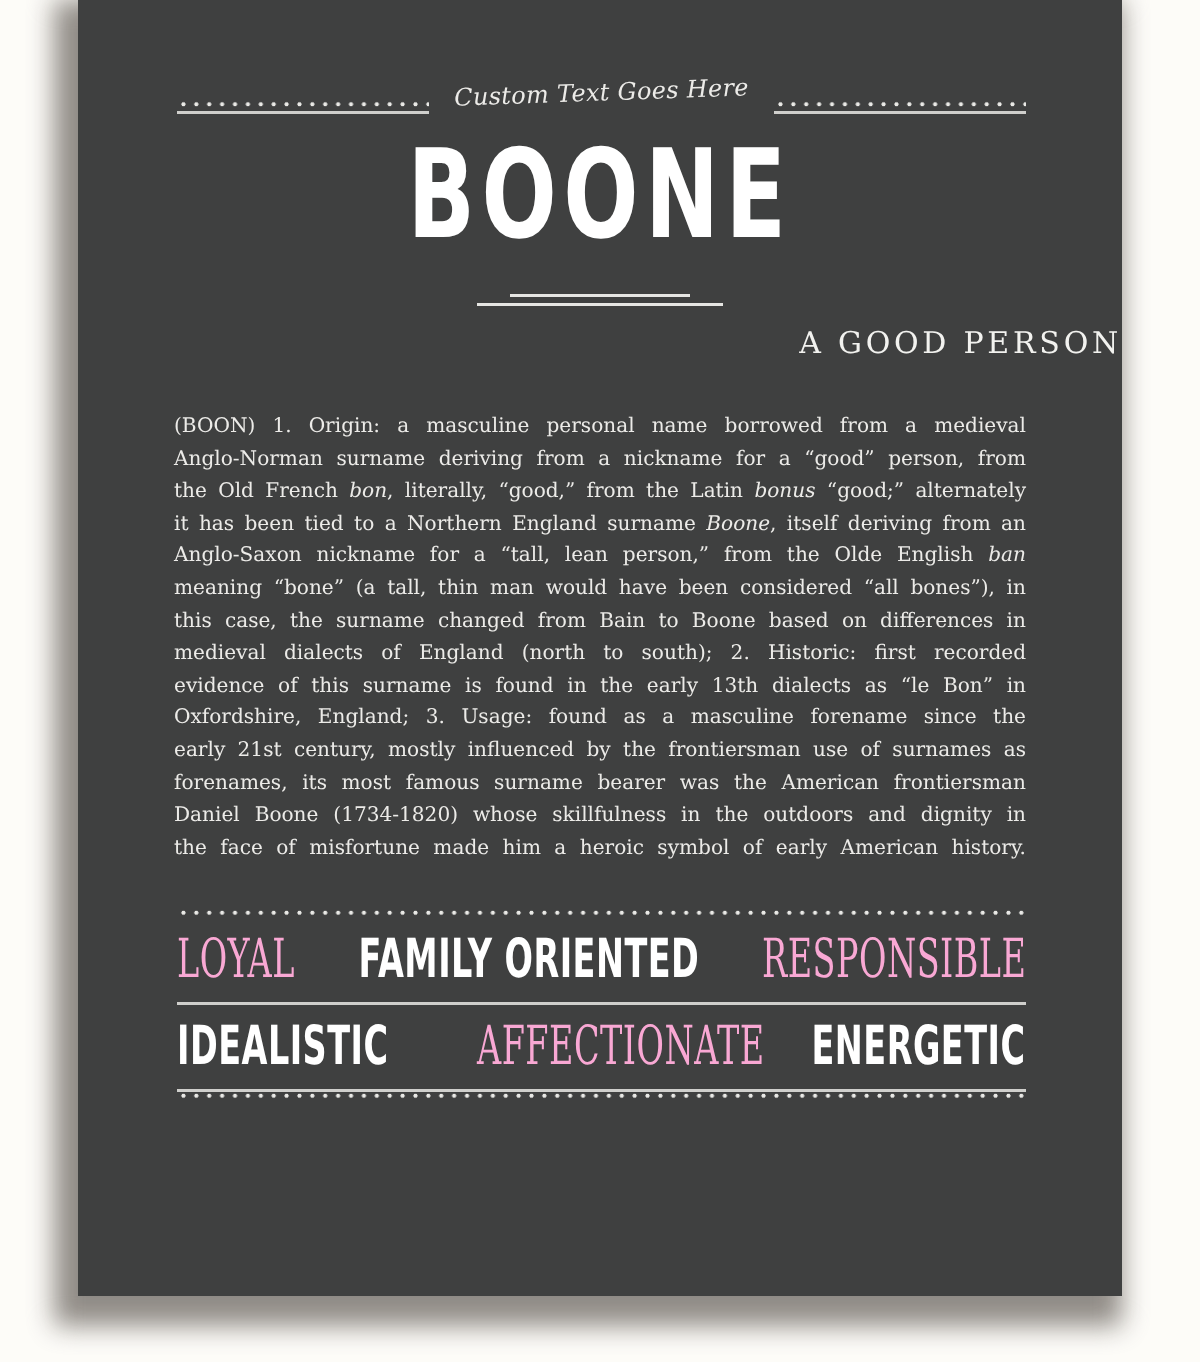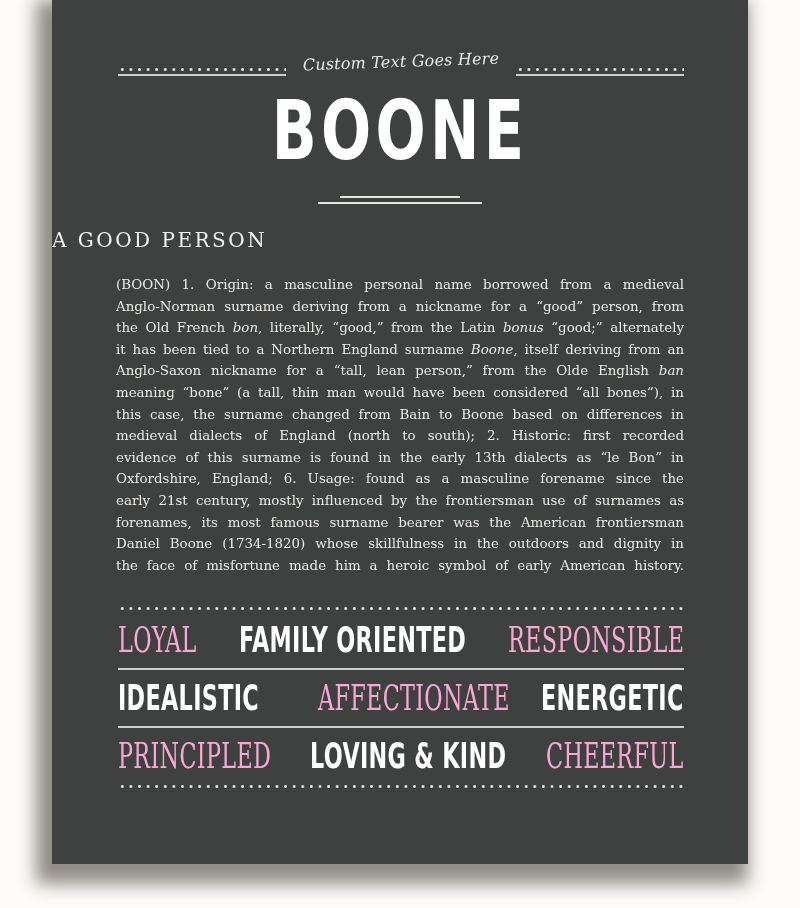--- a/index.html
+++ b/index.html
@@ -87,23 +87,23 @@
     }
     .rule {
       position: absolute;
       height: 1.5px;
       background: #e6e6e3;
     }
     .rule-short { top: 196px; left: 288px; width: 120px; }
     .rule-long { top: 202px; left: 266px; width: 164px; }
     .meaning {
       position: absolute;
-      top: 228px;
-      left: 0; right: 0;
-      text-align: left;
+      top: 216px;
+      left: 0; right: 0;
+      text-align: right;
       font-family: "DejaVu Serif", serif;
       font-size: 20px;
       letter-spacing: 2.5px;
       color: #f2f2ef;
       font-weight: normal;
     }
     .definition {
       position: absolute;
       top: 274px;
       left: 64px;
@@ -198,21 +198,21 @@
   <div class="definition" id="definition">
       <span class="ln">(BOON)  1. Origin:  a masculine personal name borrowed from a medieval</span>
       <span class="ln">Anglo-Norman surname deriving from a nickname for a “good” person, from</span>
       <span class="ln">the Old French <i>bon</i>, literally, “good,” from the Latin <i>bonus</i> “good;” alternately</span>
       <span class="ln">it has been tied to a Northern England surname <i>Boone</i>, itself deriving from an</span>
       <span class="ln">Anglo-Saxon nickname for a “tall, lean person,” from the Olde English <i>ban</i></span>
       <span class="ln">meaning “bone” (a tall, thin man would have been considered “all bones”), in</span>
       <span class="ln">this case, the surname changed from Bain to Boone based on differences in</span>
       <span class="ln">medieval dialects of England (north to south);  2. Historic:  first recorded</span>
       <span class="ln">evidence of this surname is found in the early 13th dialects as “le Bon” in</span>
-      <span class="ln">Oxfordshire, England;  6. Usage:  found as a masculine forename since the</span>
+      <span class="ln">Oxfordshire, England;  3. Usage:  found as a masculine forename since the</span>
       <span class="ln">early 21st century, mostly influenced by the frontiersman use of surnames as</span>
       <span class="ln">forenames, its most famous surname bearer was the American frontiersman</span>
       <span class="ln">Daniel Boone (1734-1820) whose skillfulness in the outdoors and dignity in</span>
       <span class="ln last">the face of misfortune made him a heroic symbol of early American history.</span>
     </div>
 
   <div class="traits">
     <div class="dotline"></div>
 
     <div class="trait-row">
@@ -226,24 +226,17 @@
 
     <div class="trait-row">
       <div class="inner">
         <span class="trait bold" style="width: 140.74px;"><span class="squeeze">IDEALISTIC</span></span>
         <span class="trait light" style="width: 191.58px; margin-left: 28px;"><span class="squeeze">AFFECTIONATE</span></span>
         <span class="trait bold" style="width: 142.6px;"><span class="squeeze">ENERGETIC</span></span>
       </div>
     </div>
     <div class="row-sep"></div>
 
-    <div class="trait-row">
-      <div class="inner">
-        <span class="trait light" style="width: 153.14px;"><span class="squeeze">PRINCIPLED</span></span>
-        <span class="trait bold" style="width: 196.54px;"><span class="squeeze">LOVING &amp; KIND</span></span>
-        <span class="trait light" style="width: 137.64px;"><span class="squeeze">CHEERFUL</span></span>
-      </div>
-    </div>
 
     <div class="dotline"></div>
   </div>
 
 </div>
 
 </body></html>

